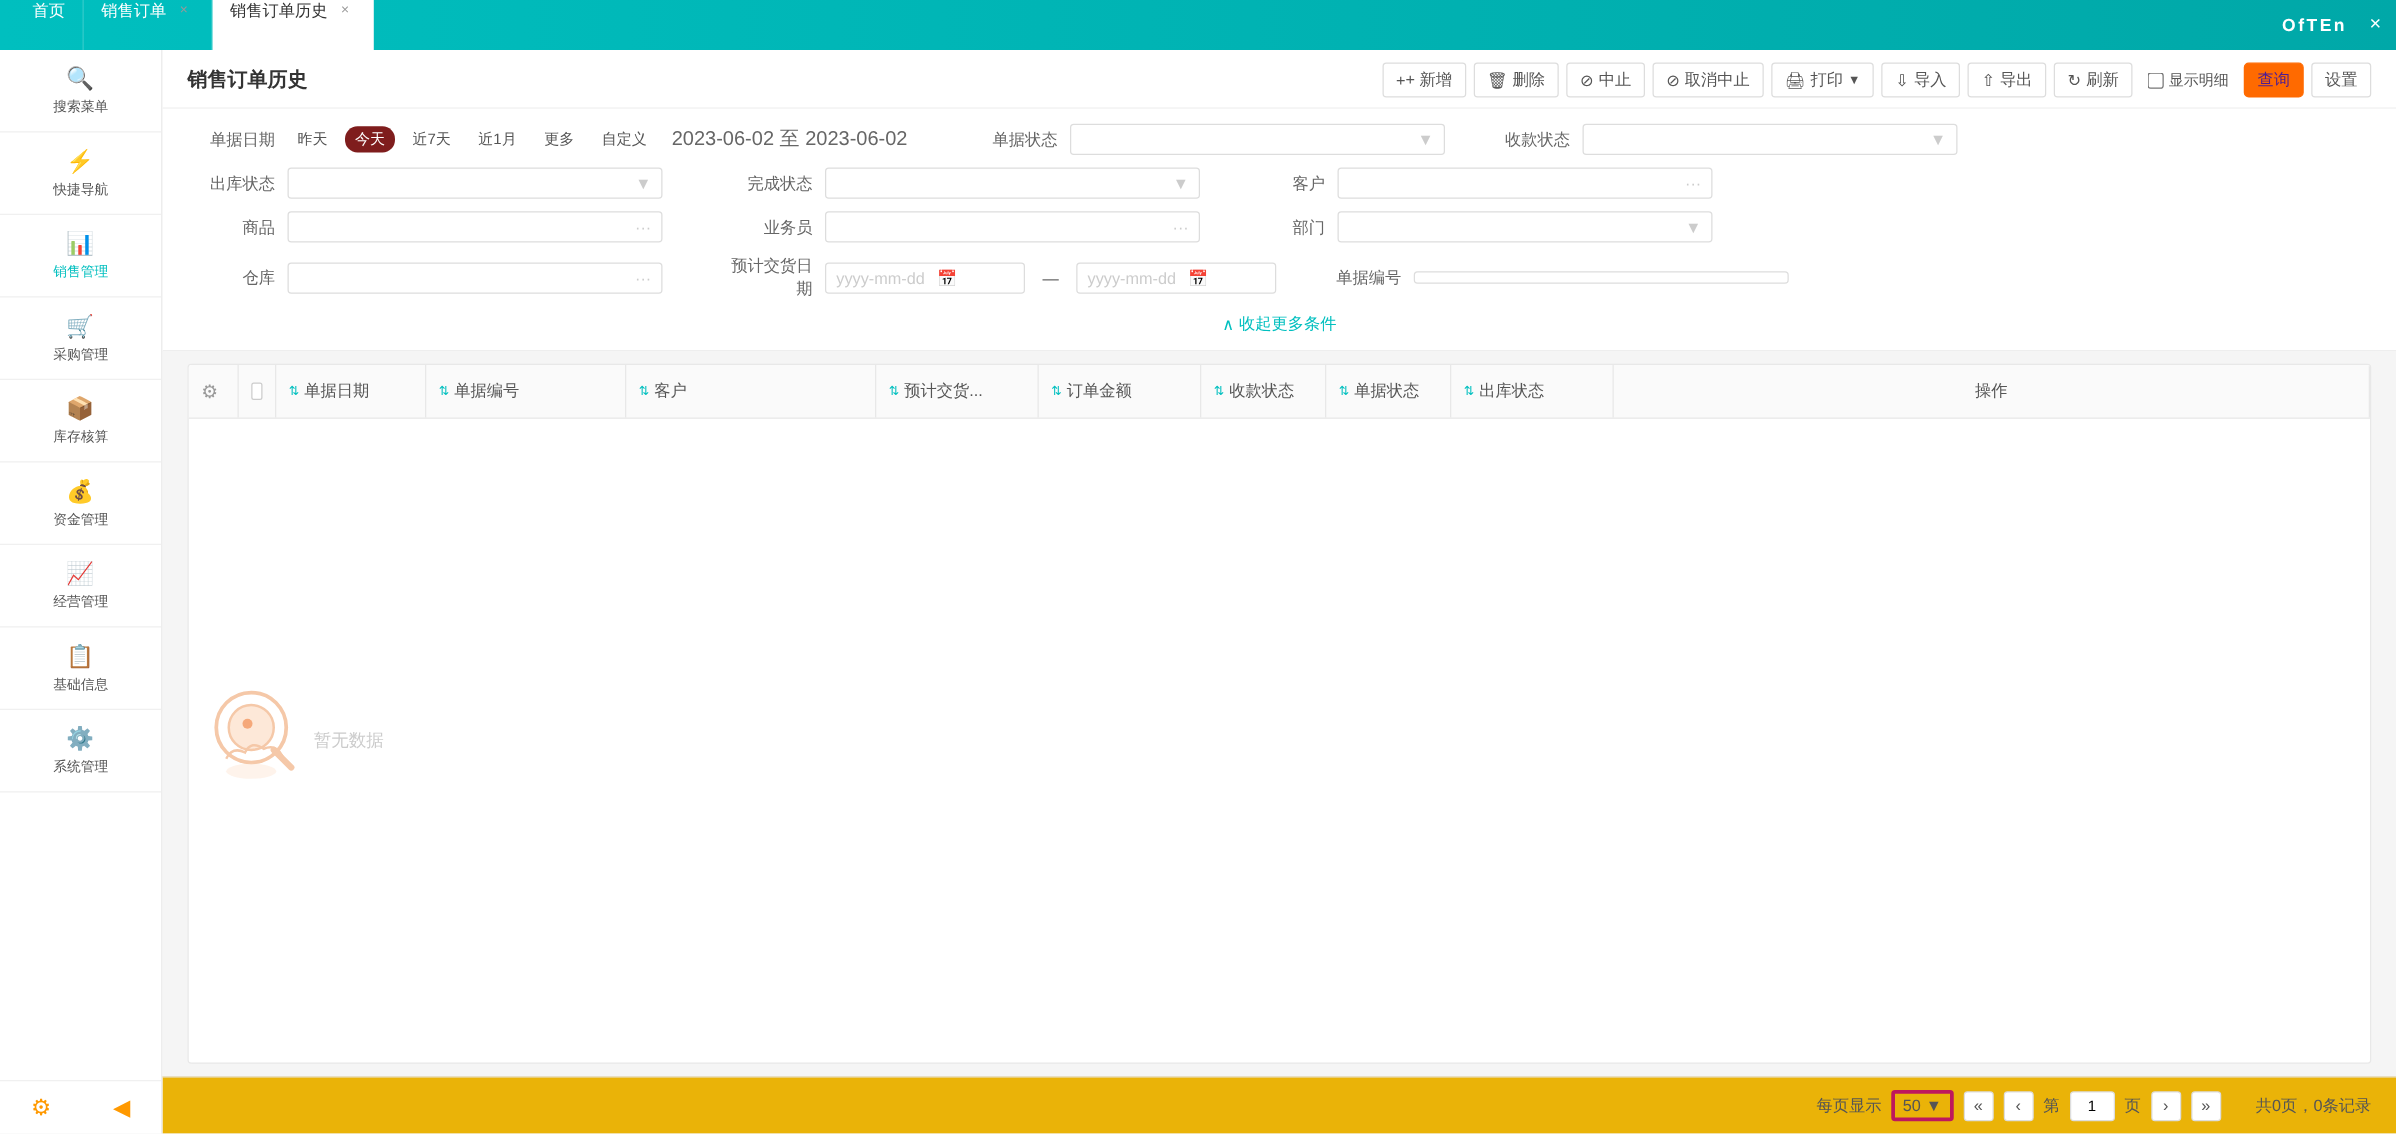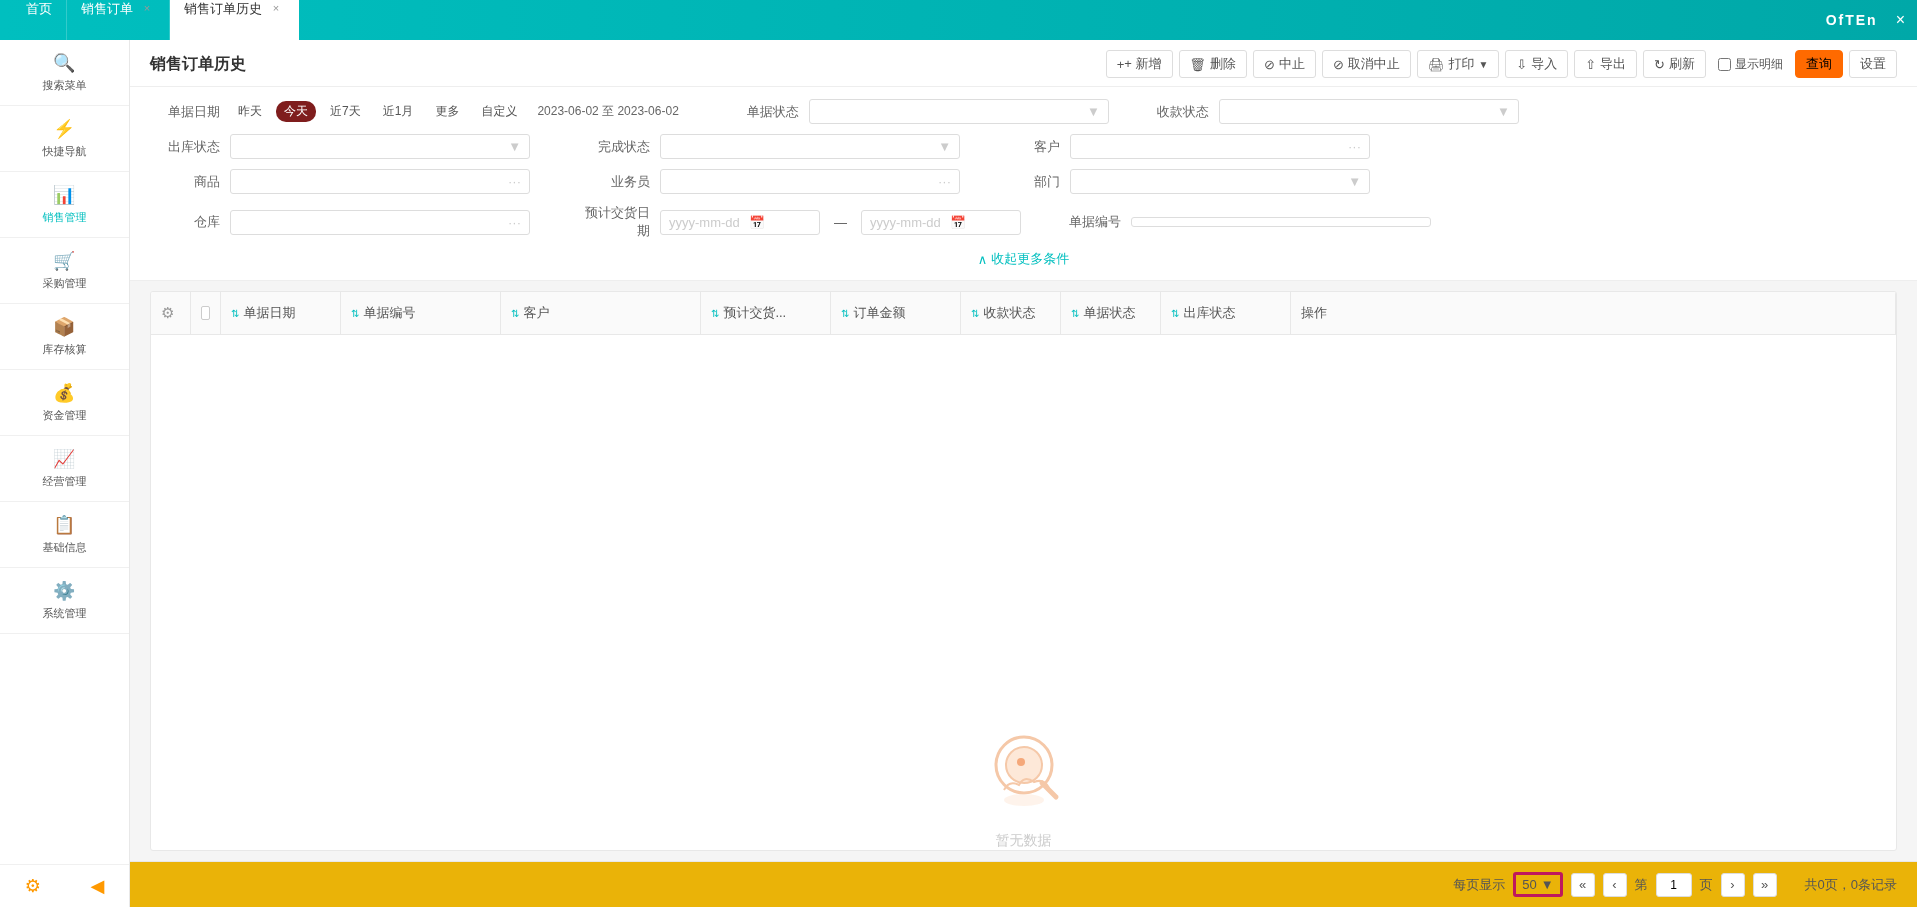--- a/index.html
+++ b/index.html
@@ -102,21 +102,21 @@
     .toolbar-btn {
       display: flex; align-items: center; gap: 4px;
       padding: 4px 10px;
       border: 1px solid #ddd;
       border-radius: 3px;
       background: #fff;
       cursor: pointer;
       color: #555;
       font-size: 12px;
     }
-    .toolbar-btn.primary { background: #ff6a00; border-color: #ff6a00; color: #000000; border-radius: 4px; }
+    .toolbar-btn.primary { background: #ff6a00; border-color: #ff6a00; color: #4c1d95; border-radius: 4px; }
 
     
     .filter-area {
       background: #fff;
       padding: 12px 20px;
       border-bottom: 1px solid #eee;
     }
     .filter-row {
       display: flex;
       align-items: center;
@@ -139,21 +139,21 @@
       cursor: pointer;
       color: #555;
       font-size: 12px;
     }
     .date-quick-btn.active {
       background: #7f1d1d;
       color: #fff;
       border-radius: 10px;
       padding: 2px 8px;
     }
-    .date-text { color: #666; font-size: 12px; }
+    .date-text { color: #666; font-size: 16px; }
     .filter-select {
       display: flex; align-items: center;
       border: 1px solid #ddd; border-radius: 3px;
       padding: 4px 8px;
       background: #fff;
       min-width: 180px;
       cursor: pointer;
       justify-content: space-between;
       color: #ccc;
       font-size: 12px;
@@ -205,36 +205,36 @@
     }
     .th-cell {
       display: flex; align-items: center; gap: 4px;
       padding: 0 10px;
       color: #555;
       font-size: 12px;
       border-right: 1px solid #e8e8e8;
       height: 42px;
       flex-shrink: 0;
     }
-    .th-cell.flex-1 { flex: 1; }
+    .th-cell.flex-1 { flex: 1; justify-content: center; }
     .th-cell.w40 { width: 40px; }
     .th-cell.w30 { width: 30px; justify-content: center; }
     .th-cell.w120 { width: 120px; }
     .th-cell.w160 { width: 160px; }
     .th-cell.w200 { width: 200px; }
     .th-cell.w130 { width: 130px; }
     .th-cell.w100 { width: 100px; }
 
     
     .empty-state {
       flex: 1;
       display: flex;
-      flex-direction: column;
+      flex-direction: row;
       align-items: center;
-      justify-content: flex-end;
+      justify-content: flex-start;
       color: #ccc;
     }
     .empty-icon {
       width: 100px; height: 100px;
       margin-bottom: 12px;
     }
 
     
     .pagination {
       background: #eab308;

